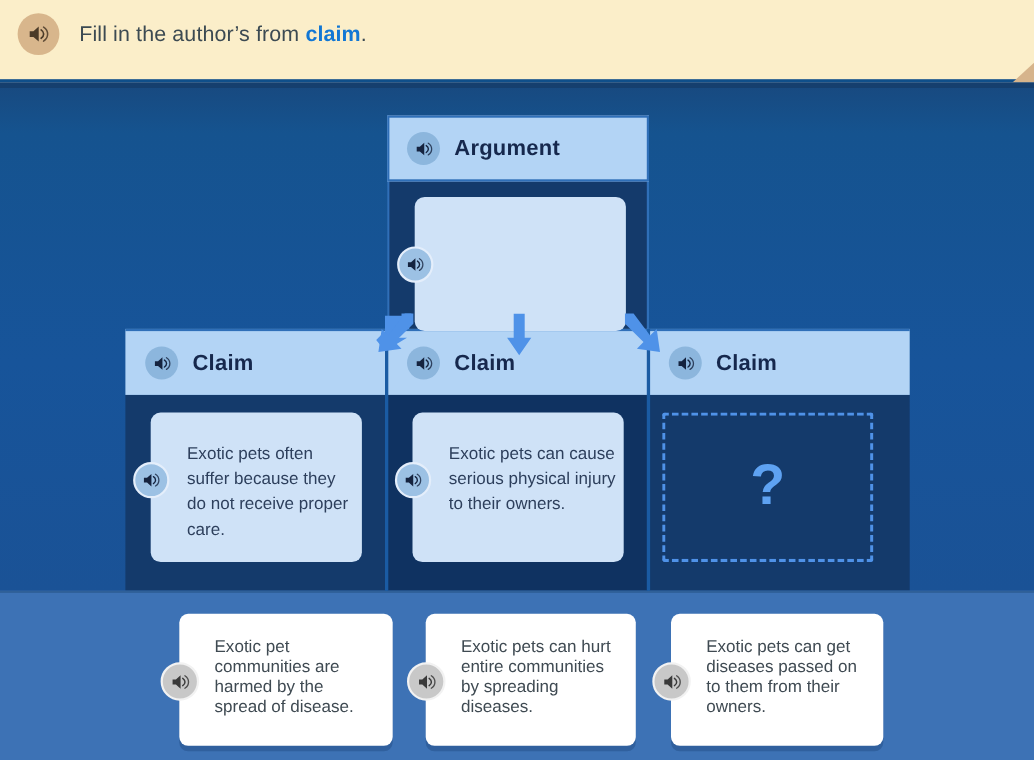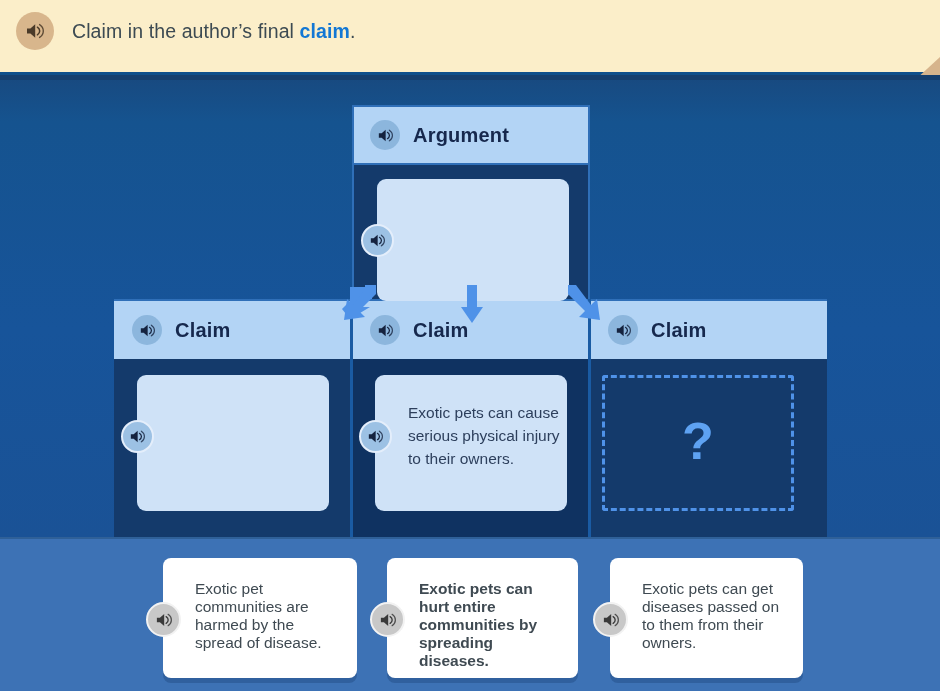--- a/index.html
+++ b/index.html
@@ -243,40 +243,40 @@
   }
   .spk-tile {
     position: absolute;
     left: -17px; top: 44px;
     width: 35px; height: 35px;
     background: #c8c8c8;
     border: 2px solid #f2f2f2;
   }
   .tile.t0 { left: 163px; width: 194px; }
   .tile.t0 .txt { width: 150px; }
-  .tile.t1 { left: 387px; width: 191px; font-weight: bold; }
+  .tile.t1 { left: 387px; width: 191px; }
   .tile.t1 .txt { width: 148px; }
   .tile.t2 { left: 610px; width: 193px; text-decoration: underline; }
   .tile.t2 .txt { width: 152px; }
 </style>
 </head>
 <body>
 
 <div id="app">
 
   <div class="banner">
     <div class="spk spk-banner">
       <svg width="20" height="18" viewBox="0 0 20 18" aria-hidden="true">
         <path d="M2 6.4h3.4L10.2 2.2v13.6L5.4 11.6H2z" fill="#4a3a28"></path>
         <path d="M12.4 5.2c1.5 1 2.3 2.3 2.3 3.8s-.8 2.8-2.3 3.8" stroke="#4a3a28" stroke-width="1.5" fill="none" stroke-linecap="round"></path>
         <path d="M14.6 2.6c2.4 1.5 3.7 3.7 3.7 6.4s-1.3 4.9-3.7 6.4" stroke="#4a3a28" stroke-width="1.4" fill="none" stroke-linecap="round" opacity=".85"></path>
       </svg>
     </div>
     <div class="banner-text">
-      <span>Claim in the author’s final </span><span class="kw">claim</span><span>.</span>
+      <span>Fill in the author’s from </span><span class="kw">claim</span><span>.</span>
     </div>
     <div class="banner-underline"></div>
     <div class="banner-fold"></div>
   </div>
 
   <div class="stage">
     <div class="stage-topline"></div>
 
     <div class="argument-panel"></div>
 
@@ -340,20 +340,21 @@
         </div>
         <div class="claim-body" style="background:transparent; z-index:4;">
           <div class="claim-card">
             <div class="spk spk-card">
               <svg width="17" height="15" viewBox="0 0 20 18" aria-hidden="true">
                 <path d="M2 6.4h3.4L10.2 2.2v13.6L5.4 11.6H2z" fill="#15233f"></path>
                 <path d="M12.4 5.2c1.5 1 2.3 2.3 2.3 3.8s-.8 2.8-2.3 3.8" stroke="#15233f" stroke-width="1.5" fill="none" stroke-linecap="round"></path>
                 <path d="M14.6 2.6c2.4 1.5 3.7 3.7 3.7 6.4s-1.3 4.9-3.7 6.4" stroke="#15233f" stroke-width="1.4" fill="none" stroke-linecap="round" opacity=".8"></path>
               </svg>
             </div>
+            <div class="txt">Exotic pets often suffer because they do not receive proper care.</div>
           </div>
         </div>
       </div>
 
       <div class="col-div" style="left:236px;"></div>
 
       <div class="claim-col c1">
         <div class="claim-body"></div>
         <div class="claim-header">
           <div class="spk spk-head">

